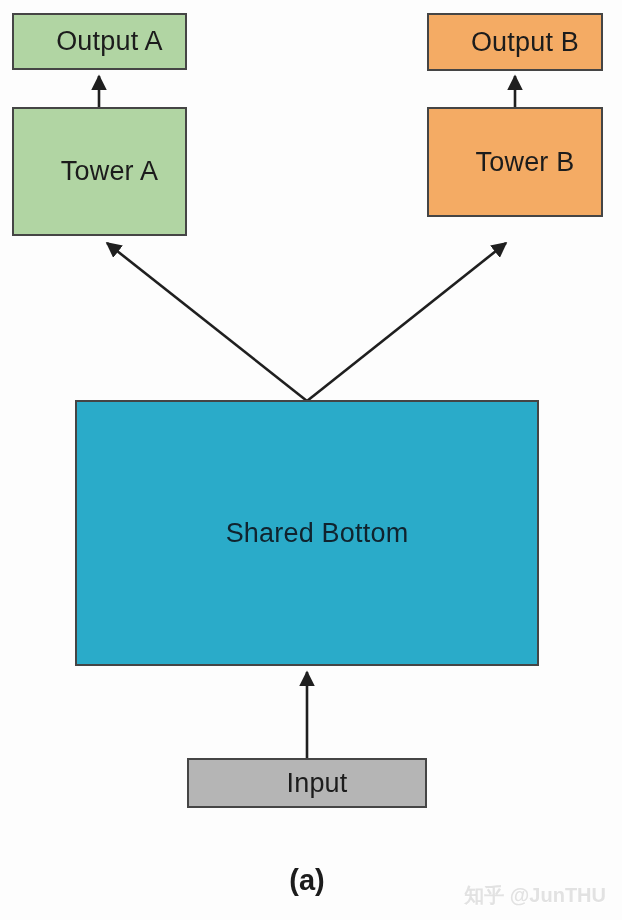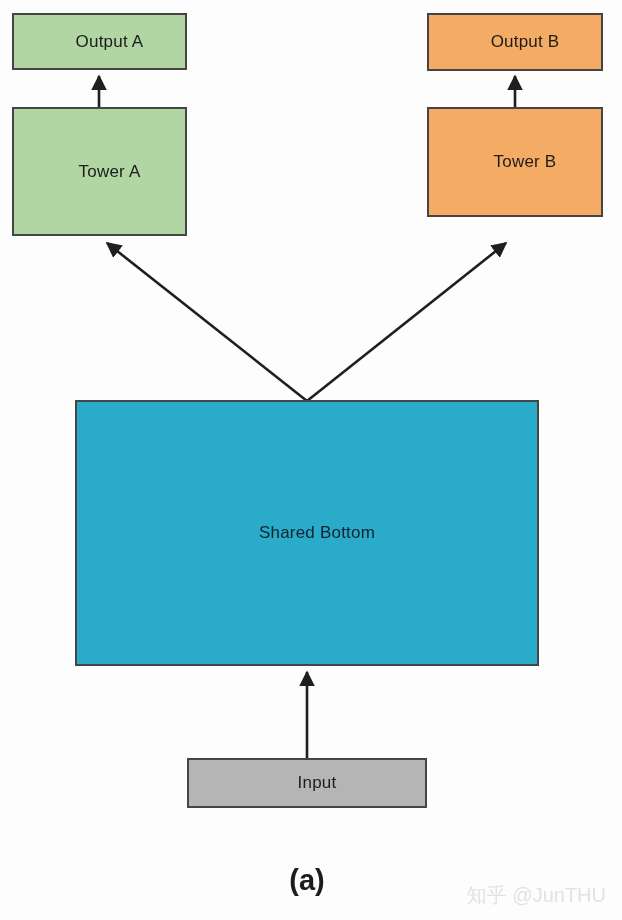--- a/index.html
+++ b/index.html
@@ -16,21 +16,21 @@
     position:relative; width:622px; height:920px;
     background:var(--background); overflow:hidden;
   }
   .edges-svg { position:absolute; left:0; top:0; width:622px; height:920px; }
   .edge { stroke:var(--arrow); stroke-width:2.6; fill:none; }
   .arrowhead-path { fill:var(--arrow); }
   .node {
     position:absolute; box-sizing:border-box;
     border:2px solid var(--border);
     display:flex; align-items:center; justify-content:center;
-    font-size:17px; color:var(--text);
+    font-size:27px; color:var(--text);
     letter-spacing:0.2px;
     padding-left:20px;
   }
   .node-green  { background:var(--green_fill); }
   .node-orange { background:var(--orange_fill); }
   .node-teal   { background:var(--teal_fill); color:#10232e; }
   .node-gray   { background:var(--gray_fill); }
   #output-a      { left:12px;  top:13px;  width:175px; height:57px; }
   #tower-a       { left:12px;  top:107px; width:175px; height:129px; }
   #output-b      { left:427px; top:13px;  width:176px; height:58px; }
@@ -39,20 +39,21 @@
   #input-node    { left:187px; top:758px; width:240px; height:50px; }
   .caption {
     position:absolute; left:0; top:864px; width:614px;
     text-align:center; font-size:29px; font-weight:700; color:var(--text);
   }
   .watermark {
     position:absolute; right:16px; top:882px;
     font-size:20px; color:var(--watermark_text);
     text-shadow:0 1px 0 #ffffff;
     white-space:nowrap;
+    font-weight:bold;
   }
 </style>
 </head>
 <body>
 
 <div class="canvas">
 
   <svg class="edges-svg" viewBox="0 0 622 920" xmlns="http://www.w3.org/2000/svg">
     <defs>
       <marker id="arrow" viewBox="0 0 10 10" refX="9" refY="5" markerWidth="6" markerHeight="6" orient="auto-start-reverse">

